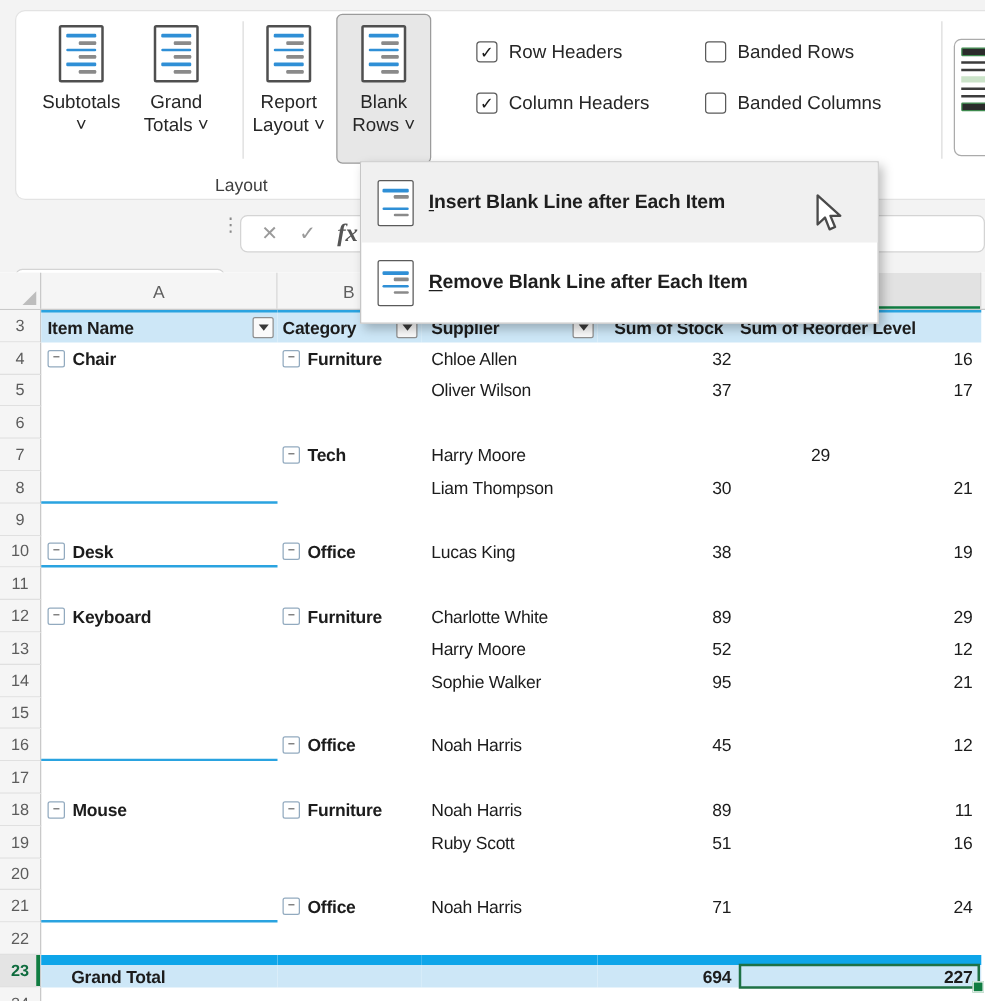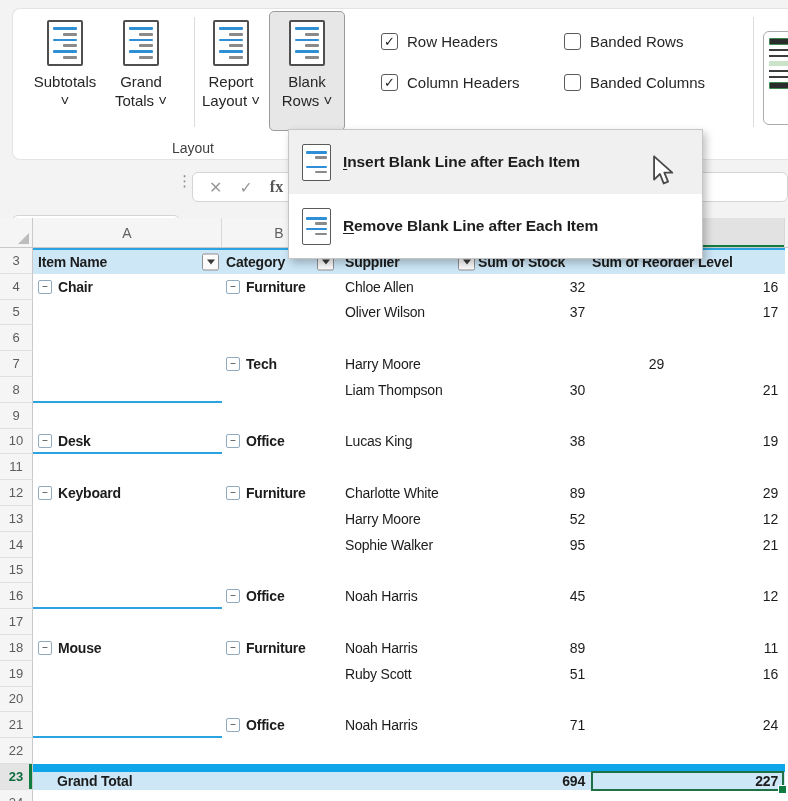--- a/index.html
+++ b/index.html
@@ -39,21 +39,21 @@
   
   .namebox{position:absolute;left:12px;top:172px;width:168px;height:30px;background:#fff;
            border:1px solid #D4D4D4;border-radius:6px;box-sizing:border-box;
            display:flex;align-items:flex-start;padding:0 10px;font-size:15px;color:#333;margin-top:43px;}
   .namebox .chev{margin-left:auto;color:#555;font-size:12px;}
   .fdots{position:absolute;left:177px;top:178px;font-size:15px;color:#8a8a8a;letter-spacing:0;line-height:6px;}
   .fxbox{position:absolute;left:192px;top:172px;width:596px;height:30px;background:#fff;
          border:1px solid #D4D4D4;border-radius:6px;box-sizing:border-box;
          display:flex;align-items:center;gap:17px;padding-left:16px;}
   .fxi{color:#9a9a9a;font-size:16px;}
-  .fxf{color:#555;font-size:16px;font-family:"Liberation Serif",serif;font-weight:600;}
+  .fxf{color:#555;font-size:20px;font-style:italic;font-family:"Liberation Serif",serif;font-weight:600;}
 
   
   .sheet{position:absolute;left:0;top:218px;width:788px;height:583px;overflow:hidden;background:#fff;}
   .colhead{display:flex;height:30px;background:#F5F5F5;border-bottom:1px solid #C9C9C9;box-sizing:border-box;}
   .corner{width:33px;height:100%;border-right:1px solid #C9C9C9;box-sizing:border-box;position:relative;background:#F5F5F5;}
   .corner .ctri{position:absolute;right:3px;bottom:3px;width:0;height:0;
                 border-left:11px solid transparent;border-bottom:11px solid #BDBDBD;}
   .ch{display:flex;align-items:center;justify-content:center;font-size:14px;color:#5f5f5f;
       border-right:1px solid #D8D8D8;box-sizing:border-box;height:100%;}
   .ch.selcol{background:#E2E2E2;box-shadow:inset 0 -2px 0 #107C41;color:#0E6B3D;}
@@ -61,21 +61,21 @@
   .row{display:flex;height:25.8px;background:#fff;}
   .gut{width:33px;background:#F5F5F5;border-right:1px solid #C9C9C9;border-bottom:1px solid #E0E0E0;
        box-sizing:border-box;display:flex;align-items:center;justify-content:center;
        font-size:13px;color:#5c5c5c;flex:none;}
   .gut.sel{color:#0E6B3D;font-weight:700;background:#E4E4E4;box-shadow:inset -3px 0 0 #107C41;}
   .c{box-sizing:border-box;display:flex;align-items:center;font-size:14px;color:#1c1c1c;
      letter-spacing:-0.2px;position:relative;flex:none;}
   .ca{width:189px;padding-left:5px;}
   .cb2{width:115px;padding-left:4px;}
   .cc{width:141px;padding-left:8px;}
-  .cd{width:114px;}
+  .cd{width:114px;justify-content:center;}
   .ce{width:193px;}
   .num{justify-content:flex-end;padding-right:7px;}
   .bold{font-weight:700;}
   .sepa{box-shadow:inset 0 -2px 0 #2AA3E0;}
   .hdr .c{background:#CDE7F7;border-top:2px solid #2AA3E0;font-weight:700;font-size:14px;}
   .total .c{background:#CDE7F7;border-top:8px solid #0ea5e9;font-weight:700;padding-left:24px;}
   .clp{width:12px;height:12px;border:1px solid #92AABF;border-radius:2px;background:#fff;
        display:inline-flex;align-items:center;justify-content:center;
        font-size:10px;line-height:10px;color:#333;margin-right:6px;flex:none;font-weight:400;}
   .flt{position:absolute;right:3px;top:50%;transform:translateY(-50%);width:17px;height:17px;

